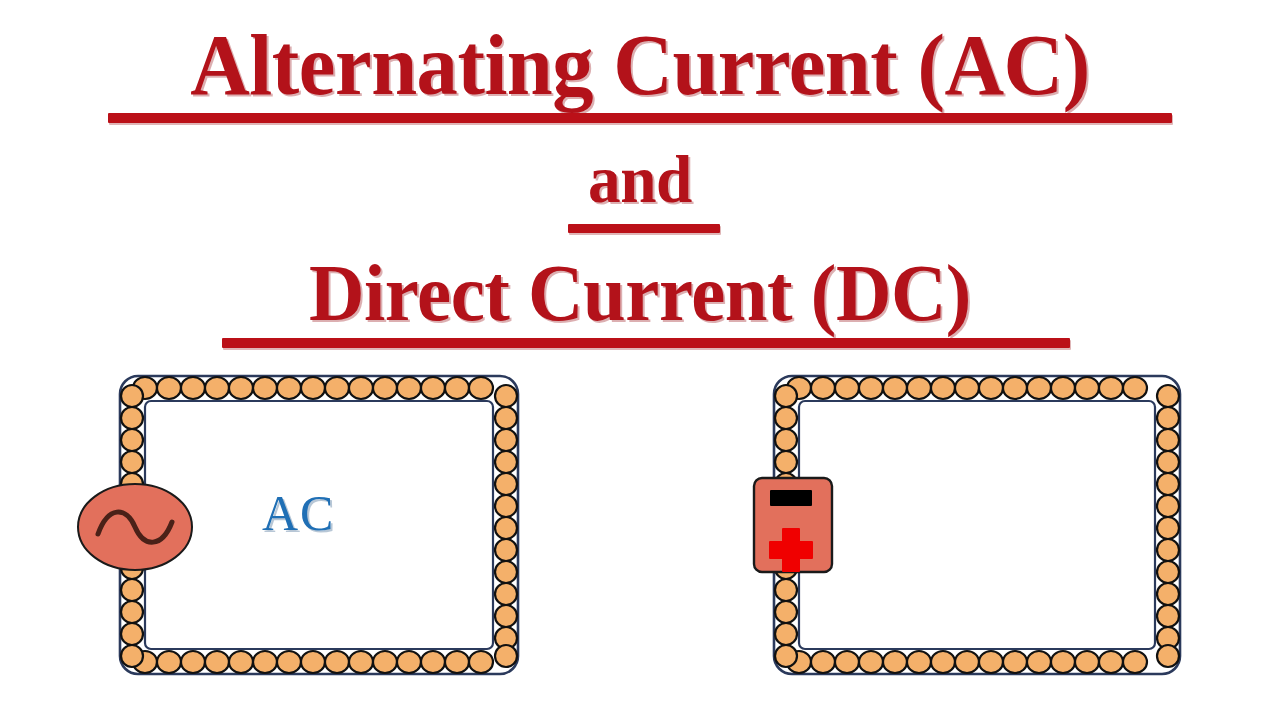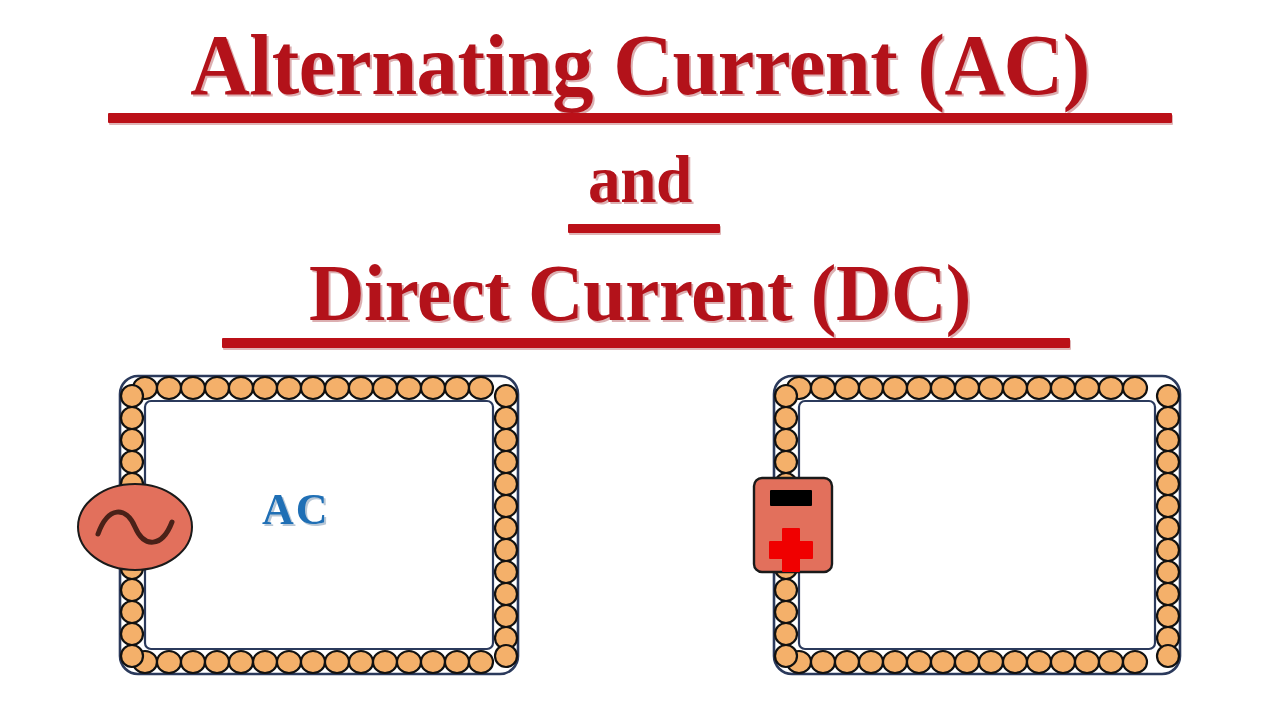--- a/index.html
+++ b/index.html
@@ -77,22 +77,22 @@
   
   .circuit {
     position: absolute;
   }
   .circuit svg { display: block; }
 
   
   .circuit-label {
     position: absolute;
     font-family: "Liberation Serif", "DejaVu Serif", serif;
-    font-weight: bold;
-    font-size: 44px;
+    font-weight: normal;
+    font-size: 50px;
     line-height: 1;
     white-space: nowrap;
     letter-spacing: 2px;
   }
   #ac-label {
     left: 262px;
     top: 488px;
     color: #1f6fb5;
     text-shadow: 2px 2px 0 rgba(20,70,120,0.30);
   }

